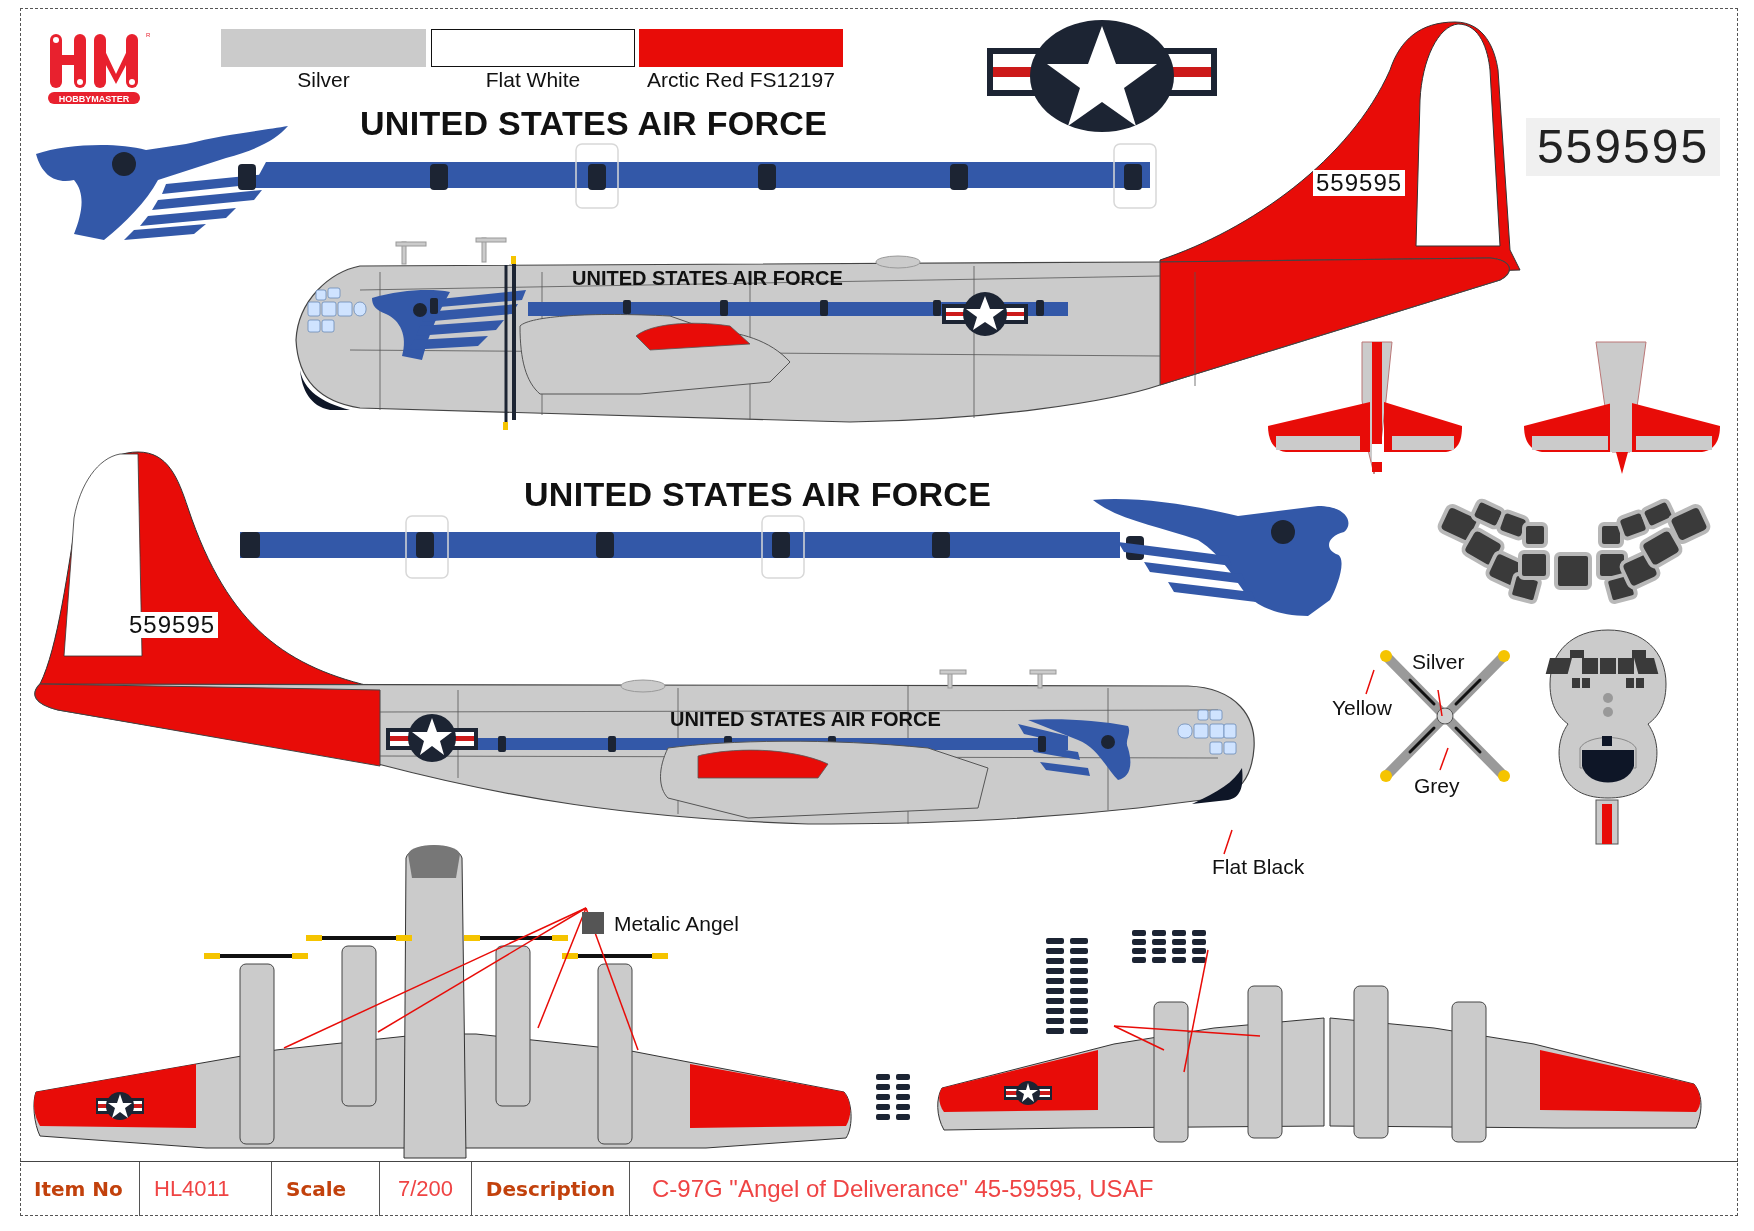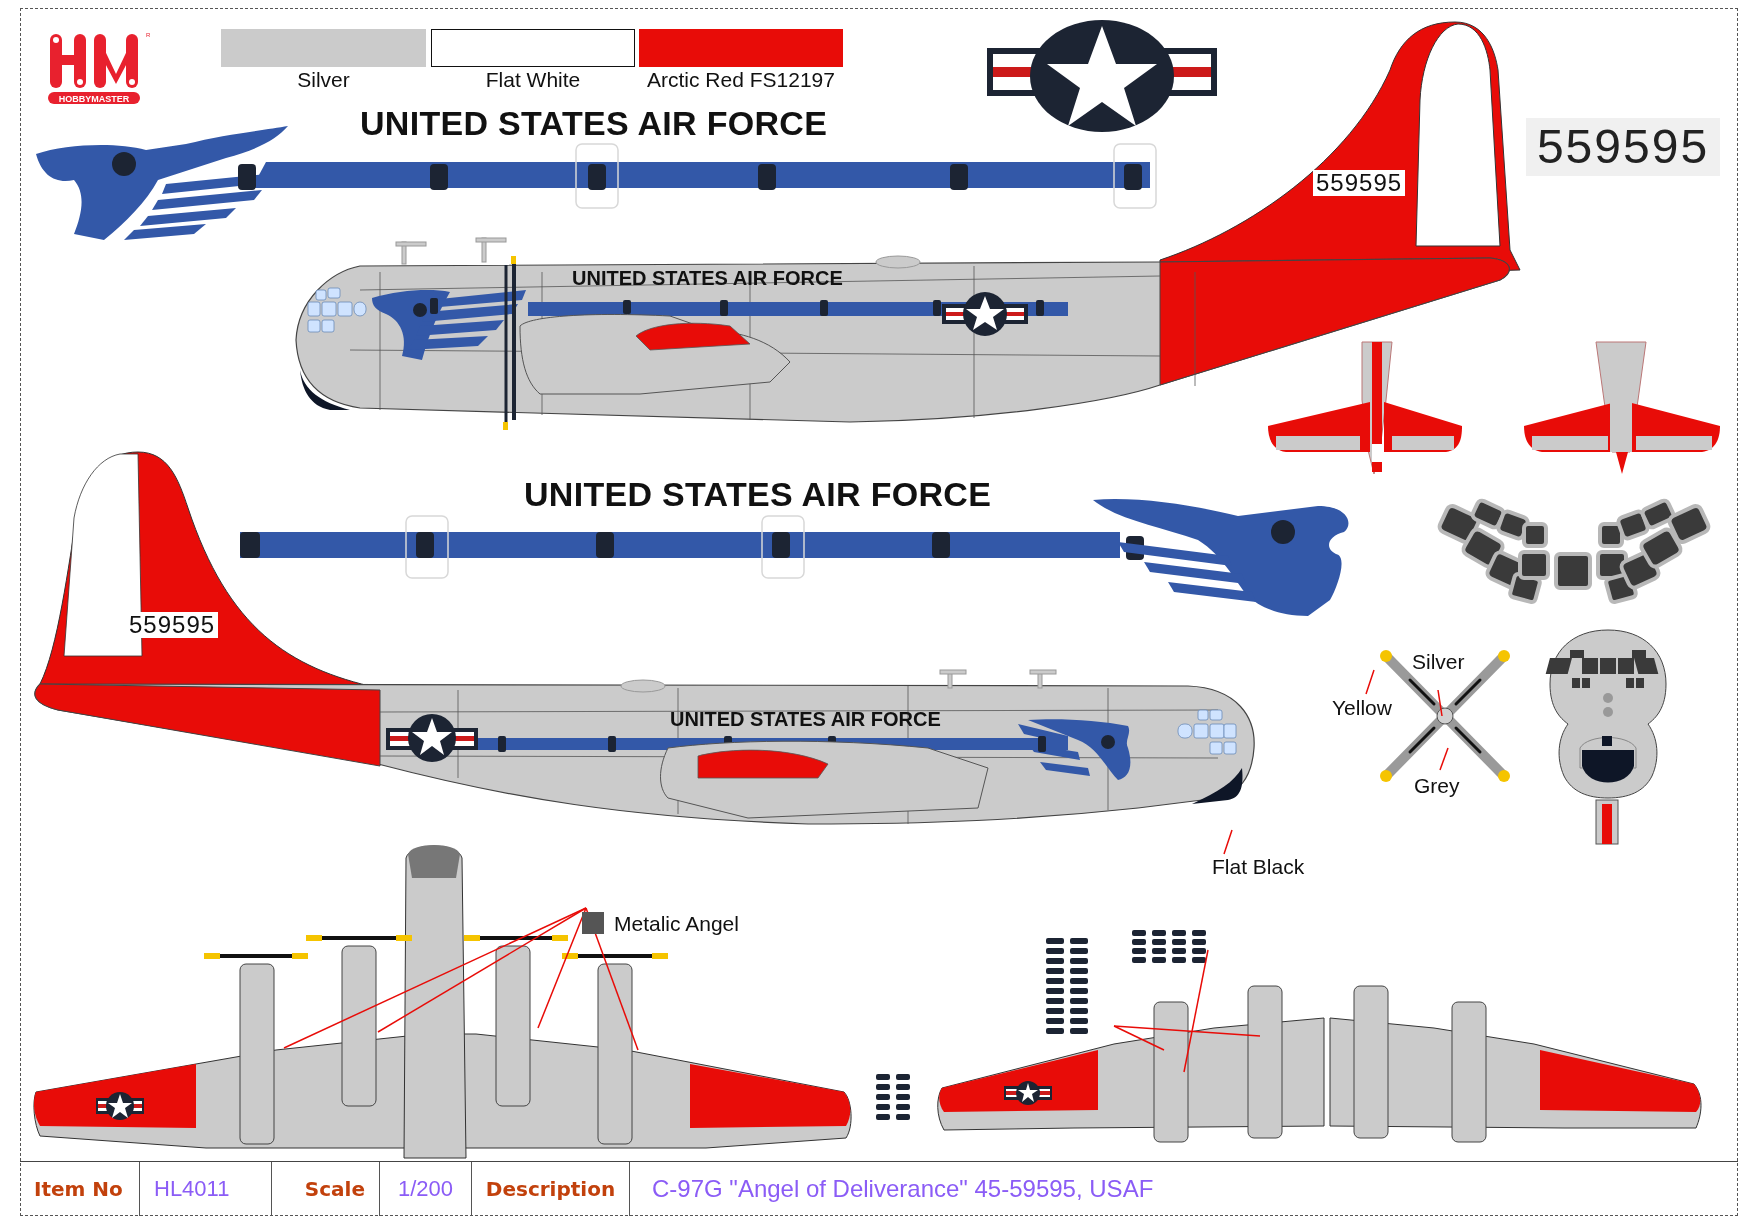--- a/index.html
+++ b/index.html
@@ -20,21 +20,21 @@
   .serial-tail { background: #fff; font-size: 24px; color: #111; padding: 0 3px; letter-spacing: 1px; line-height: 26px; }
   .callout { font-size: 21px; color: #111; white-space: nowrap; }
   svg { position: absolute; overflow: visible; }
   .info-table {
     position: absolute; left: 20px; top: 1161px; width: 1718px; height: 55px;
     border-top: 1.5px solid #444; display: flex; align-items: stretch;
   }
   .info-cell { display: flex; align-items: center; padding: 0 14px; border-right: 1px solid #555; font-size: 22px; }
   .info-cell:last-child { border-right: none; }
   .info-label { font-family: "DejaVu Sans", sans-serif; font-weight: bold; font-size: 20px; color: #c2410c; }
-  .info-value { color: #8b5cf6; font-size: 22px; }
+  .info-value { color: #ef4444; font-size: 22px; }
 </style>
 </head>
 <body>
 
 <div class="sheet-border"></div>
 
 <svg class="logo" viewBox="0 0 108 80" width="108" height="80">
   <rect x="4" y="6" width="12" height="54" rx="6" fill="#e8212e"></rect>
   <rect x="28" y="6" width="12" height="54" rx="6" fill="#e8212e"></rect>
   <rect x="10" y="27" width="26" height="10" fill="#e8212e"></rect>
@@ -482,25 +482,25 @@
   </g>
 </svg>
 
 <div class="info-table">
   <div class="info-cell" style="width:120px;">
     <span class="info-label">Item No</span>
   </div>
   <div class="info-cell" style="width:132px;">
     <span class="info-value">HL4011</span>
   </div>
-  <div class="info-cell" style="width:108px;justify-content:flex-end;">
+  <div class="info-cell" style="width:108px;justify-content:flex-start;">
     <span class="info-label">Scale</span>
   </div>
   <div class="info-cell" style="width:92px;justify-content:center;">
-    <span class="info-value">1/200</span>
+    <span class="info-value">7/200</span>
   </div>
   <div class="info-cell" style="width:158px;justify-content:center;">
     <span class="info-label">Description</span>
   </div>
   <div class="info-cell" style="flex:1;padding-left:22px;">
     <span class="info-value" style="font-size:24px;">C-97G "Angel of Deliverance" 45-59595, USAF</span>
   </div>
 </div>
 
 </body></html>

